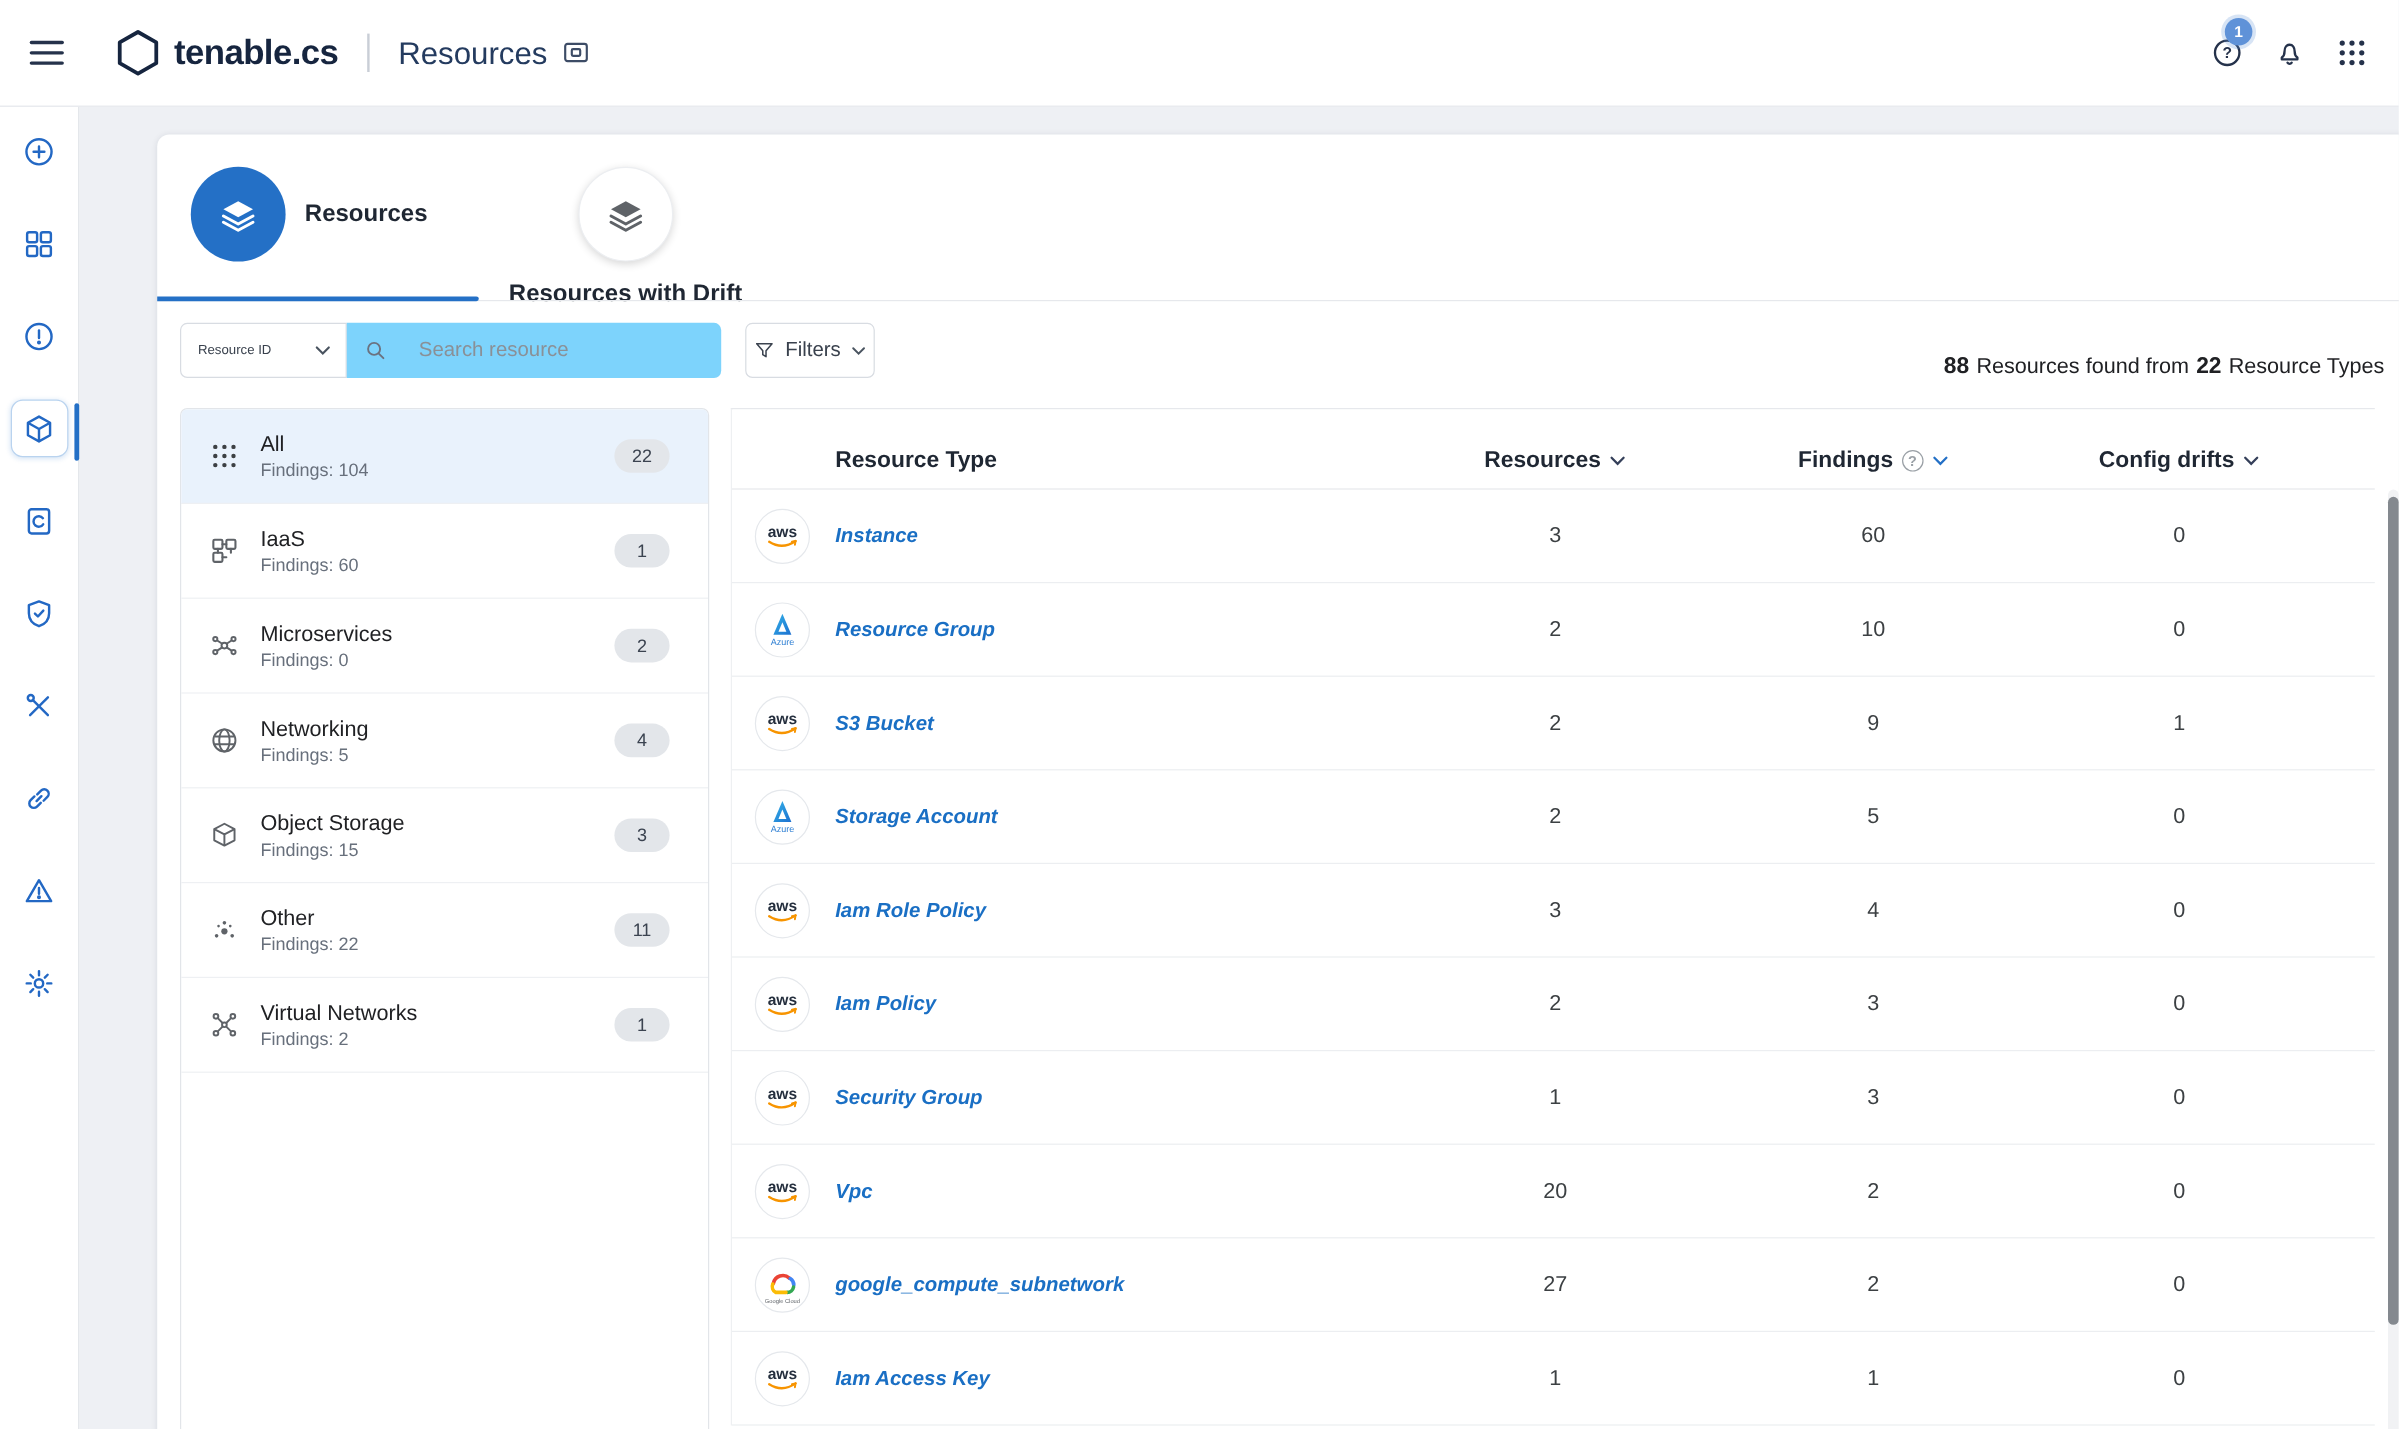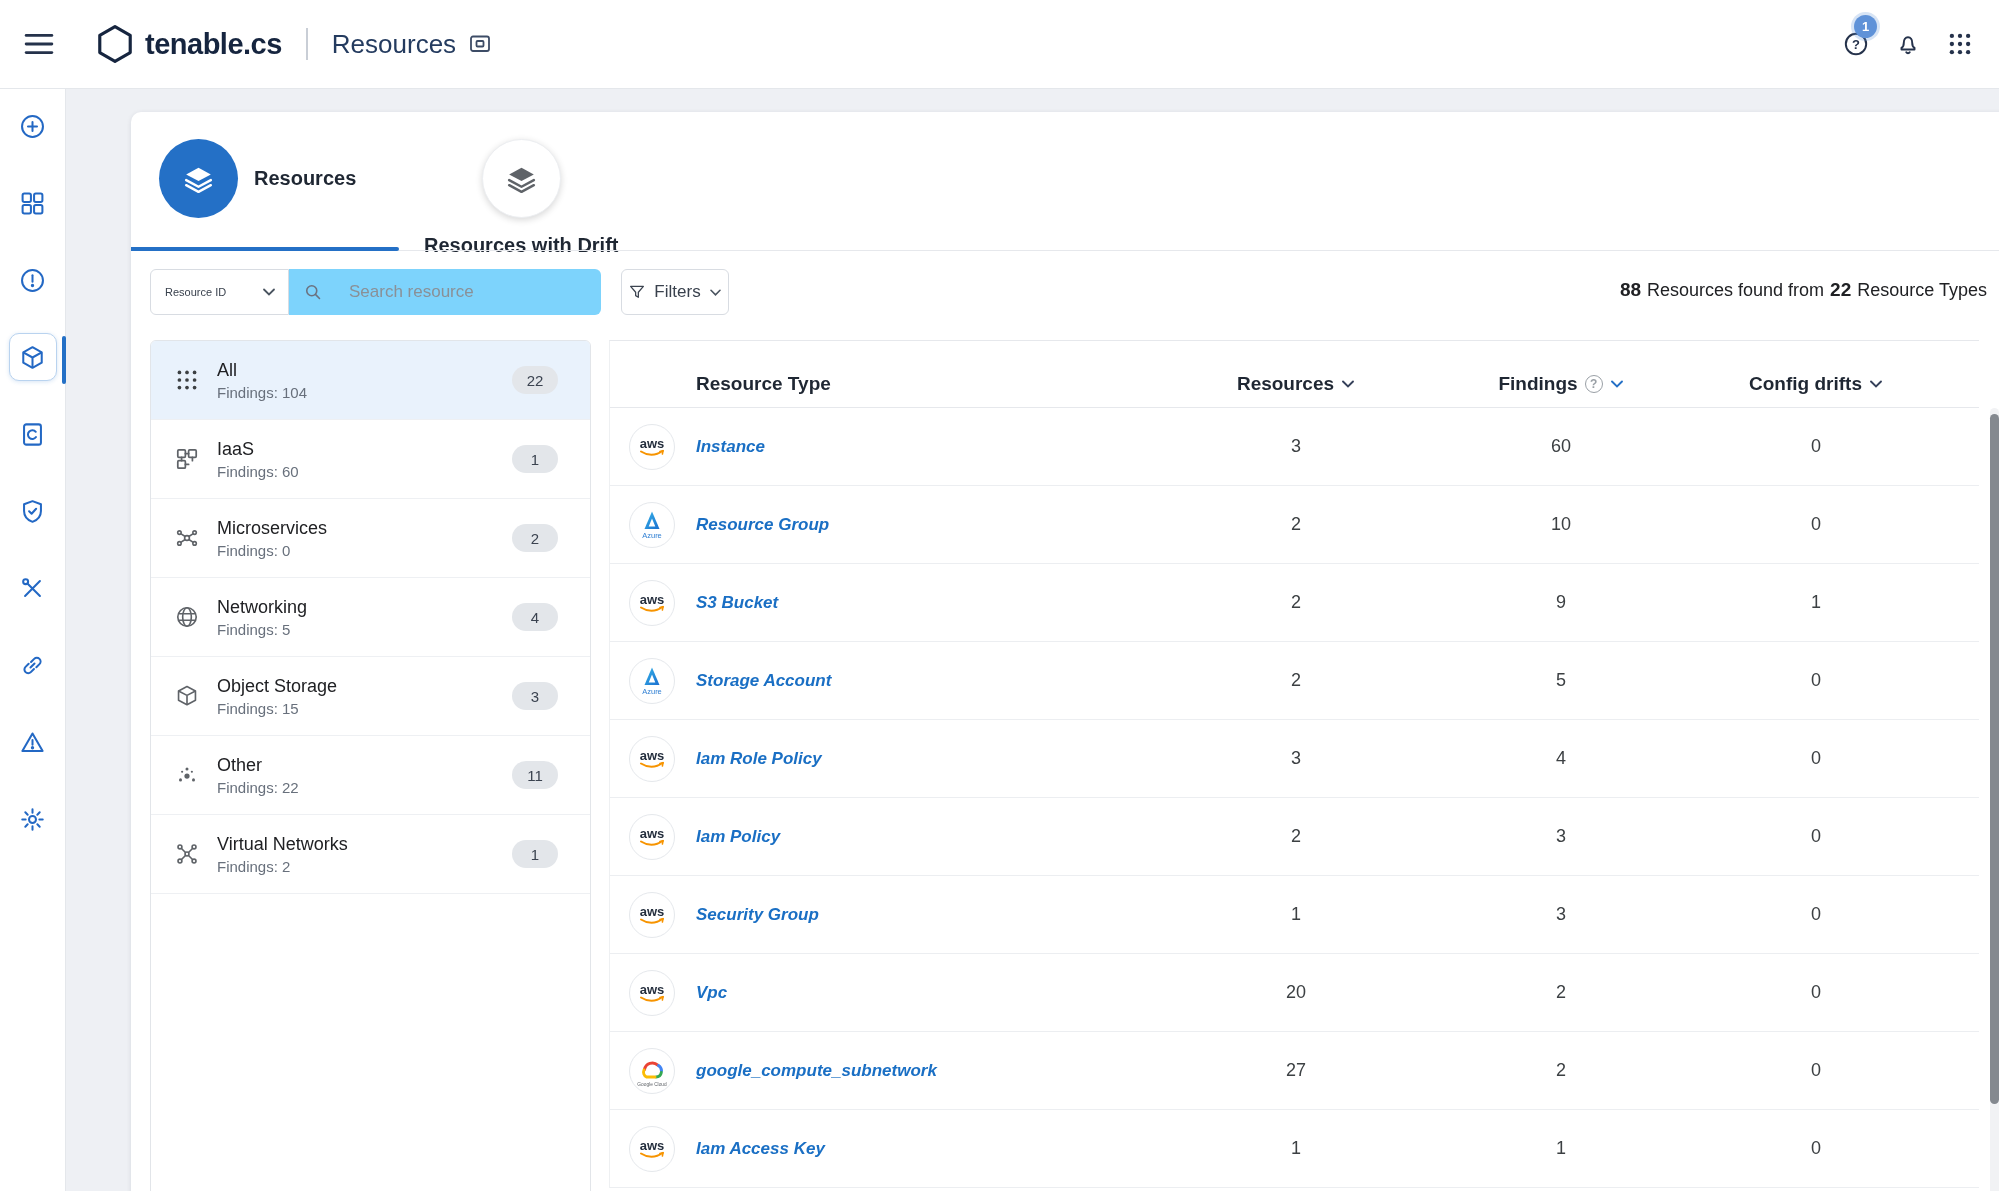--- a/index.html
+++ b/index.html
@@ -92,21 +92,21 @@
     flex:1; border:none; outline:none; background:transparent;
     font-size:17px; color:#3c4043; font-family:"Liberation Sans", sans-serif;
   }
   .search-box input::placeholder { color:#8a9097; }
   .filters-btn {
     position:absolute; left:471px; top:0; width:108px; height:46px;
     background:#fff; border:1px solid #d8dce2; border-radius:6px;
     display:flex; align-items:center; justify-content:center; gap:8px;
     font-size:17px; color:#39414d; cursor:pointer;
   }
-  .summary { position:absolute; right:0; top:10px; font-size:18px; color:#202124; white-space:nowrap; }
+  .summary { position:absolute; right:0; top:26px; font-size:18px; color:#202124; white-space:nowrap; }
   .summary b { font-size:19px; margin:0 6px; }
   .summary b:first-child { margin-left:0; }
 
   
   .categories {
     position:absolute; left:19px; top:228px; width:441px; height:880px;
     background:#fff; border:1px solid #e2e5e9; border-radius:6px; overflow:hidden;
   }
   .cat-header {
     height:72px; display:flex; align-items:center; justify-content:space-between;

